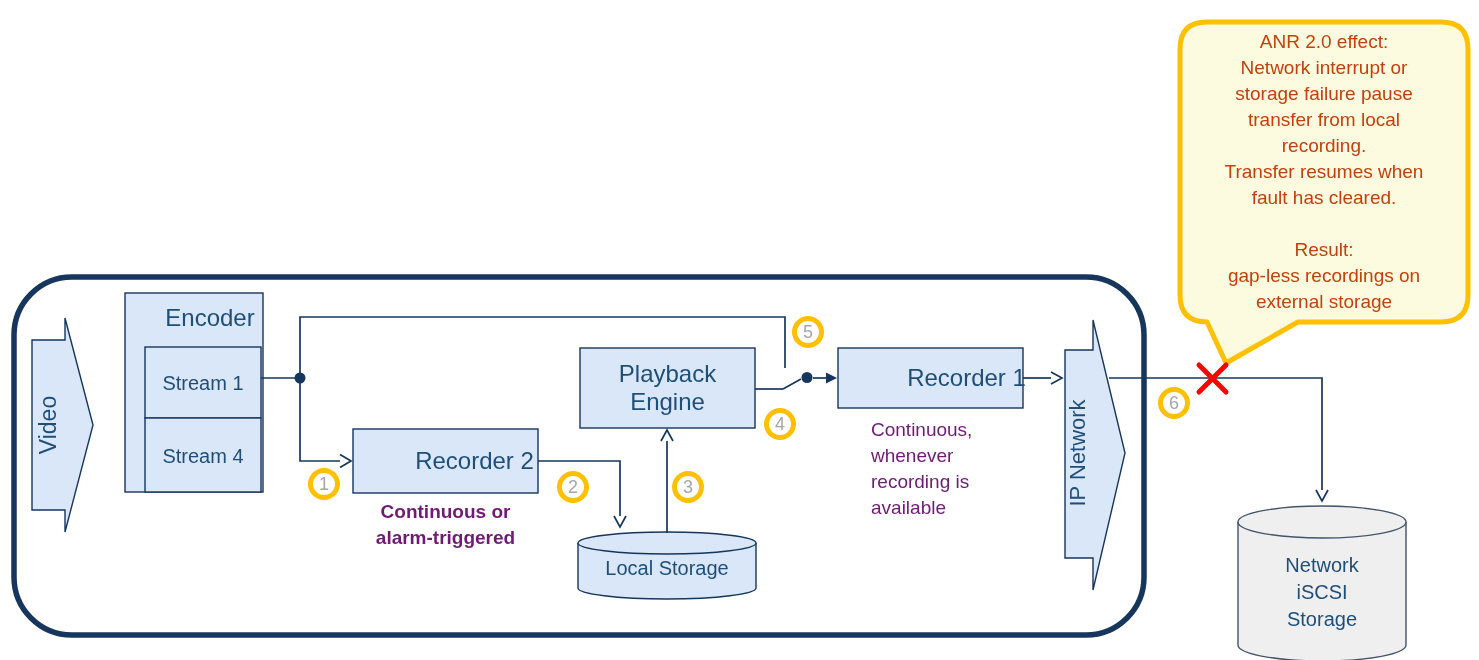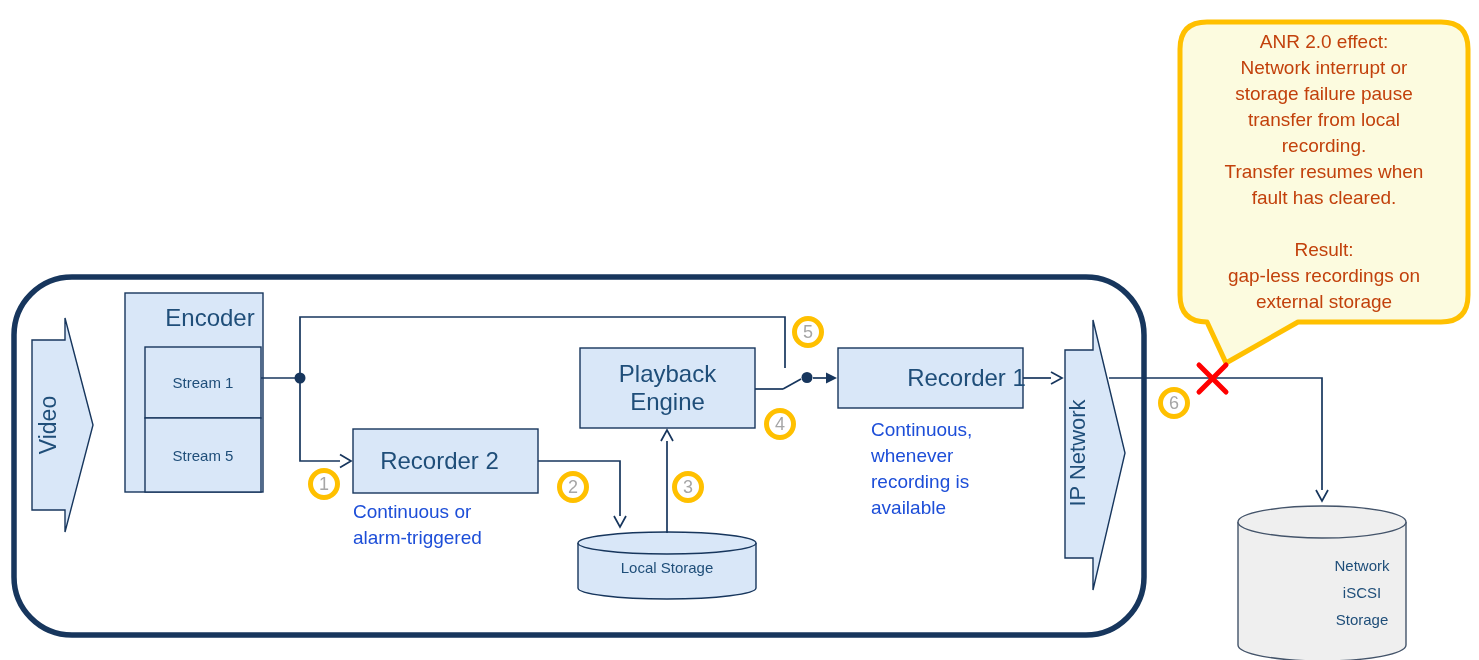--- a/index.html
+++ b/index.html
@@ -12,29 +12,29 @@
   }
   .stage svg{position:absolute;left:0;top:0;}
   .lbl{
     position:absolute;
     color:#1F4E79;
     text-align:center;
     white-space:pre-line;
     line-height:28px;
     font-size:24px;
   }
-  .lbl.small{font-size:15px;line-height:24px;}
+  .lbl.small{font-size:20px;line-height:24px;}
   .caption{
     position:absolute;
-    color:#1d4ed8;
+    color:#701a75;
     font-size:19px;
     line-height:26px;
     white-space:pre-line;
   }
-  .caption.center{}
+  .caption.center{text-align:center;font-weight:bold;}
   .rot{
     transform:rotate(-90deg);
     transform-origin:center center;
     font-size:23px;
     height:30px;line-height:30px;
   }
   .step{
     position:absolute;
     width:22px;height:22px;
     border:5px solid #FFC000;
@@ -121,27 +121,27 @@
       <path d="M 1199 365 L 1226 392"></path>
       <path d="M 1226 365 L 1199 392"></path>
     </g>
   </svg>
 
   <div class="lbl rot" style="left:-52px;top:410px;width:200px;">Video</div>
   <div class="lbl rot" style="left:978px;top:438px;width:200px;font-size:22px;">IP Network</div>
 
   <div class="lbl" style="left:125px;top:304px;width:138px;padding-left:16px;">Encoder</div>
   <div class="lbl small" style="left:145px;top:371px;width:116px;">Stream 1</div>
-  <div class="lbl small" style="left:145px;top:444px;width:116px;">Stream 5</div>
-  <div class="lbl" style="left:334px;top:447px;width:211px;">Recorder 2</div>
+  <div class="lbl small" style="left:145px;top:444px;width:116px;">Stream 4</div>
+  <div class="lbl" style="left:369px;top:447px;width:211px;">Recorder 2</div>
   <div class="lbl small" style="left:578px;top:556px;width:178px;">Local Storage</div>
   <div class="lbl" style="left:580px;top:360px;width:175px;">Playback
 Engine</div>
   <div class="lbl" style="left:838px;top:364px;width:185px;padding-left:36px;">Recorder 1</div>
-  <div class="lbl small" style="left:1240px;top:552px;width:164px;line-height:27px;margin-left:40px;">Network
+  <div class="lbl small" style="left:1240px;top:552px;width:164px;line-height:27px;">Network
 iSCSI
 Storage</div>
 
   <div class="caption center" style="left:353px;top:499px;width:185px;">Continuous or
 alarm-triggered</div>
   <div class="caption" style="left:871px;top:417px;width:170px;">Continuous,
 whenever
 recording is
 available</div>
 

